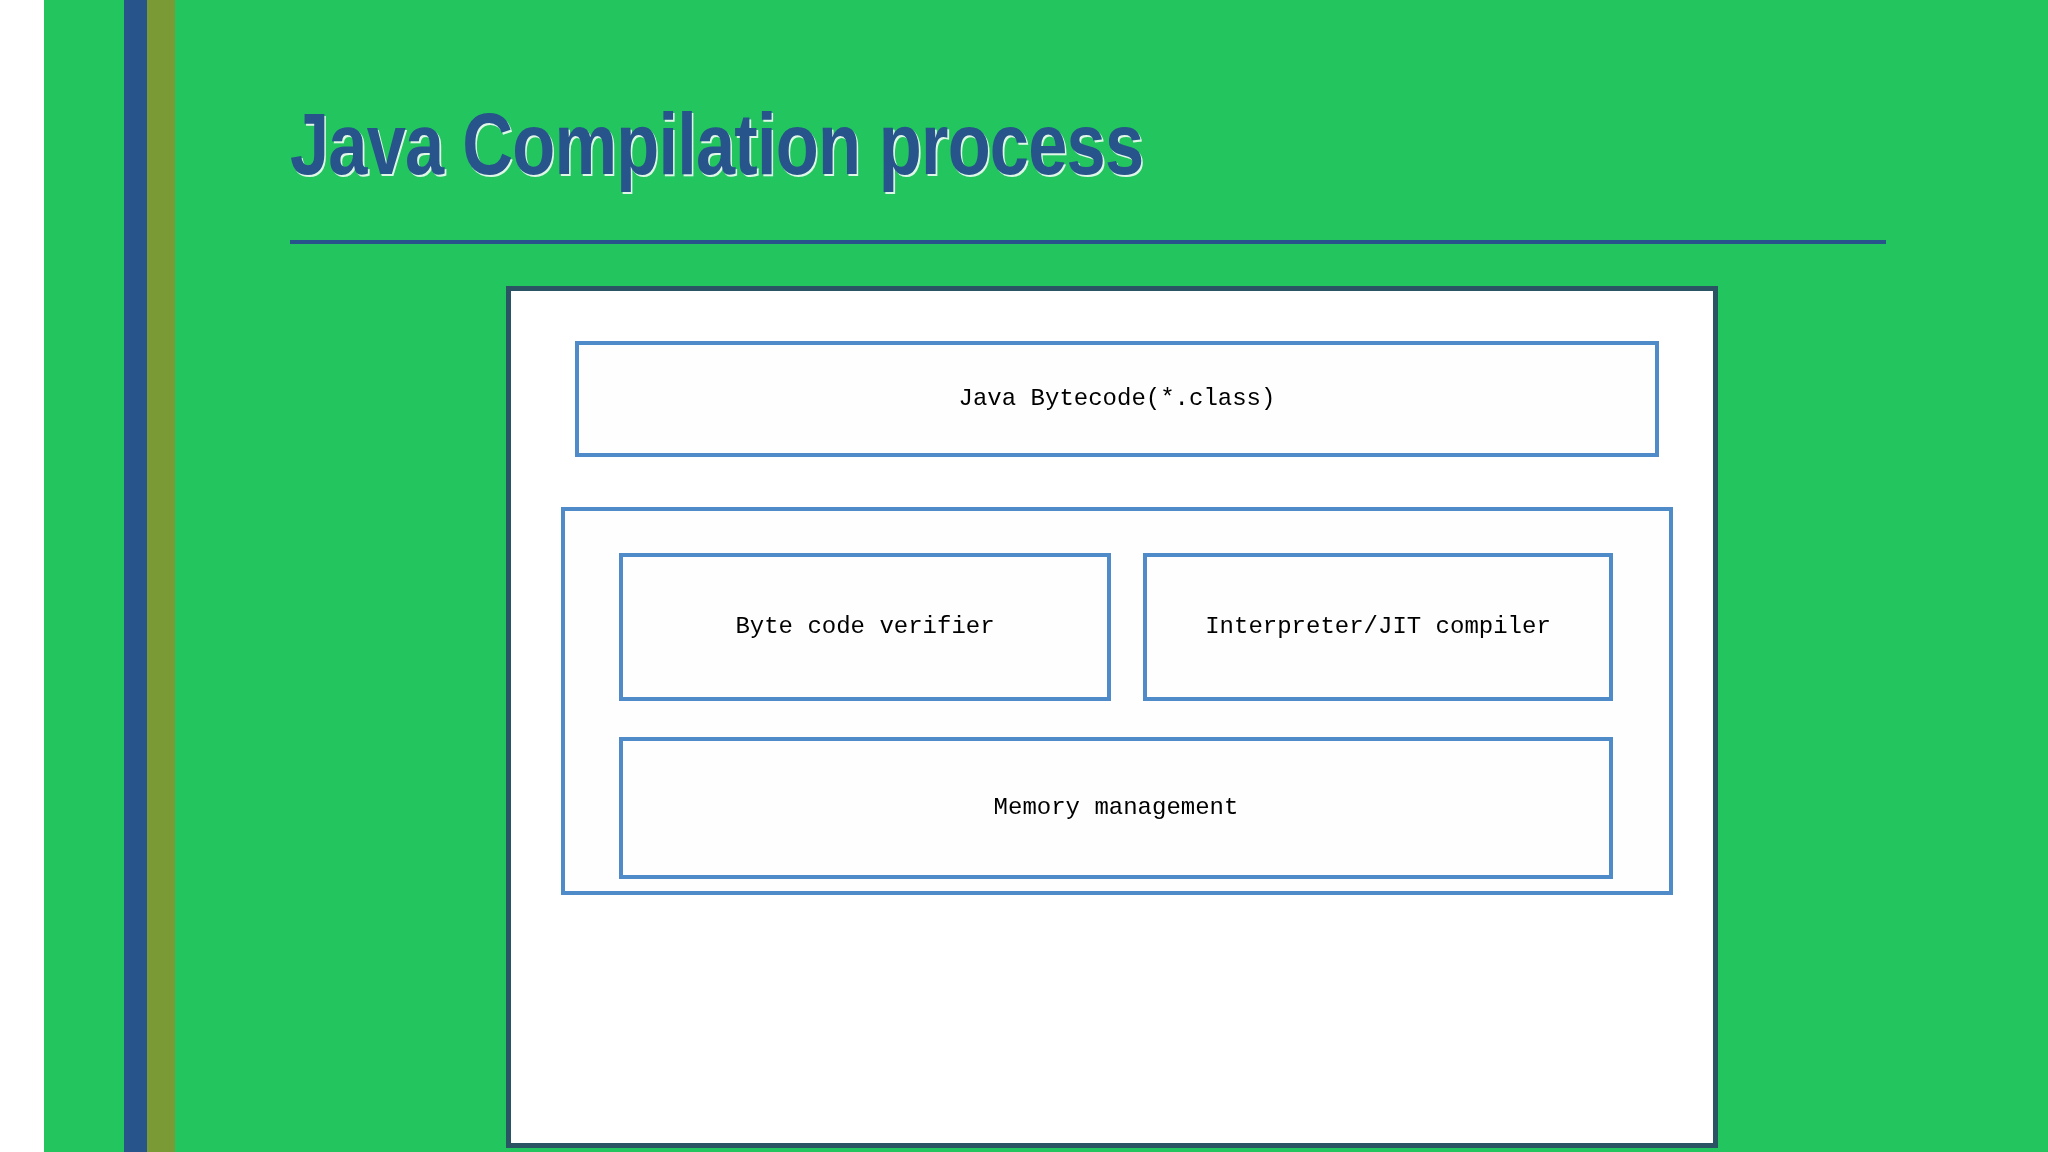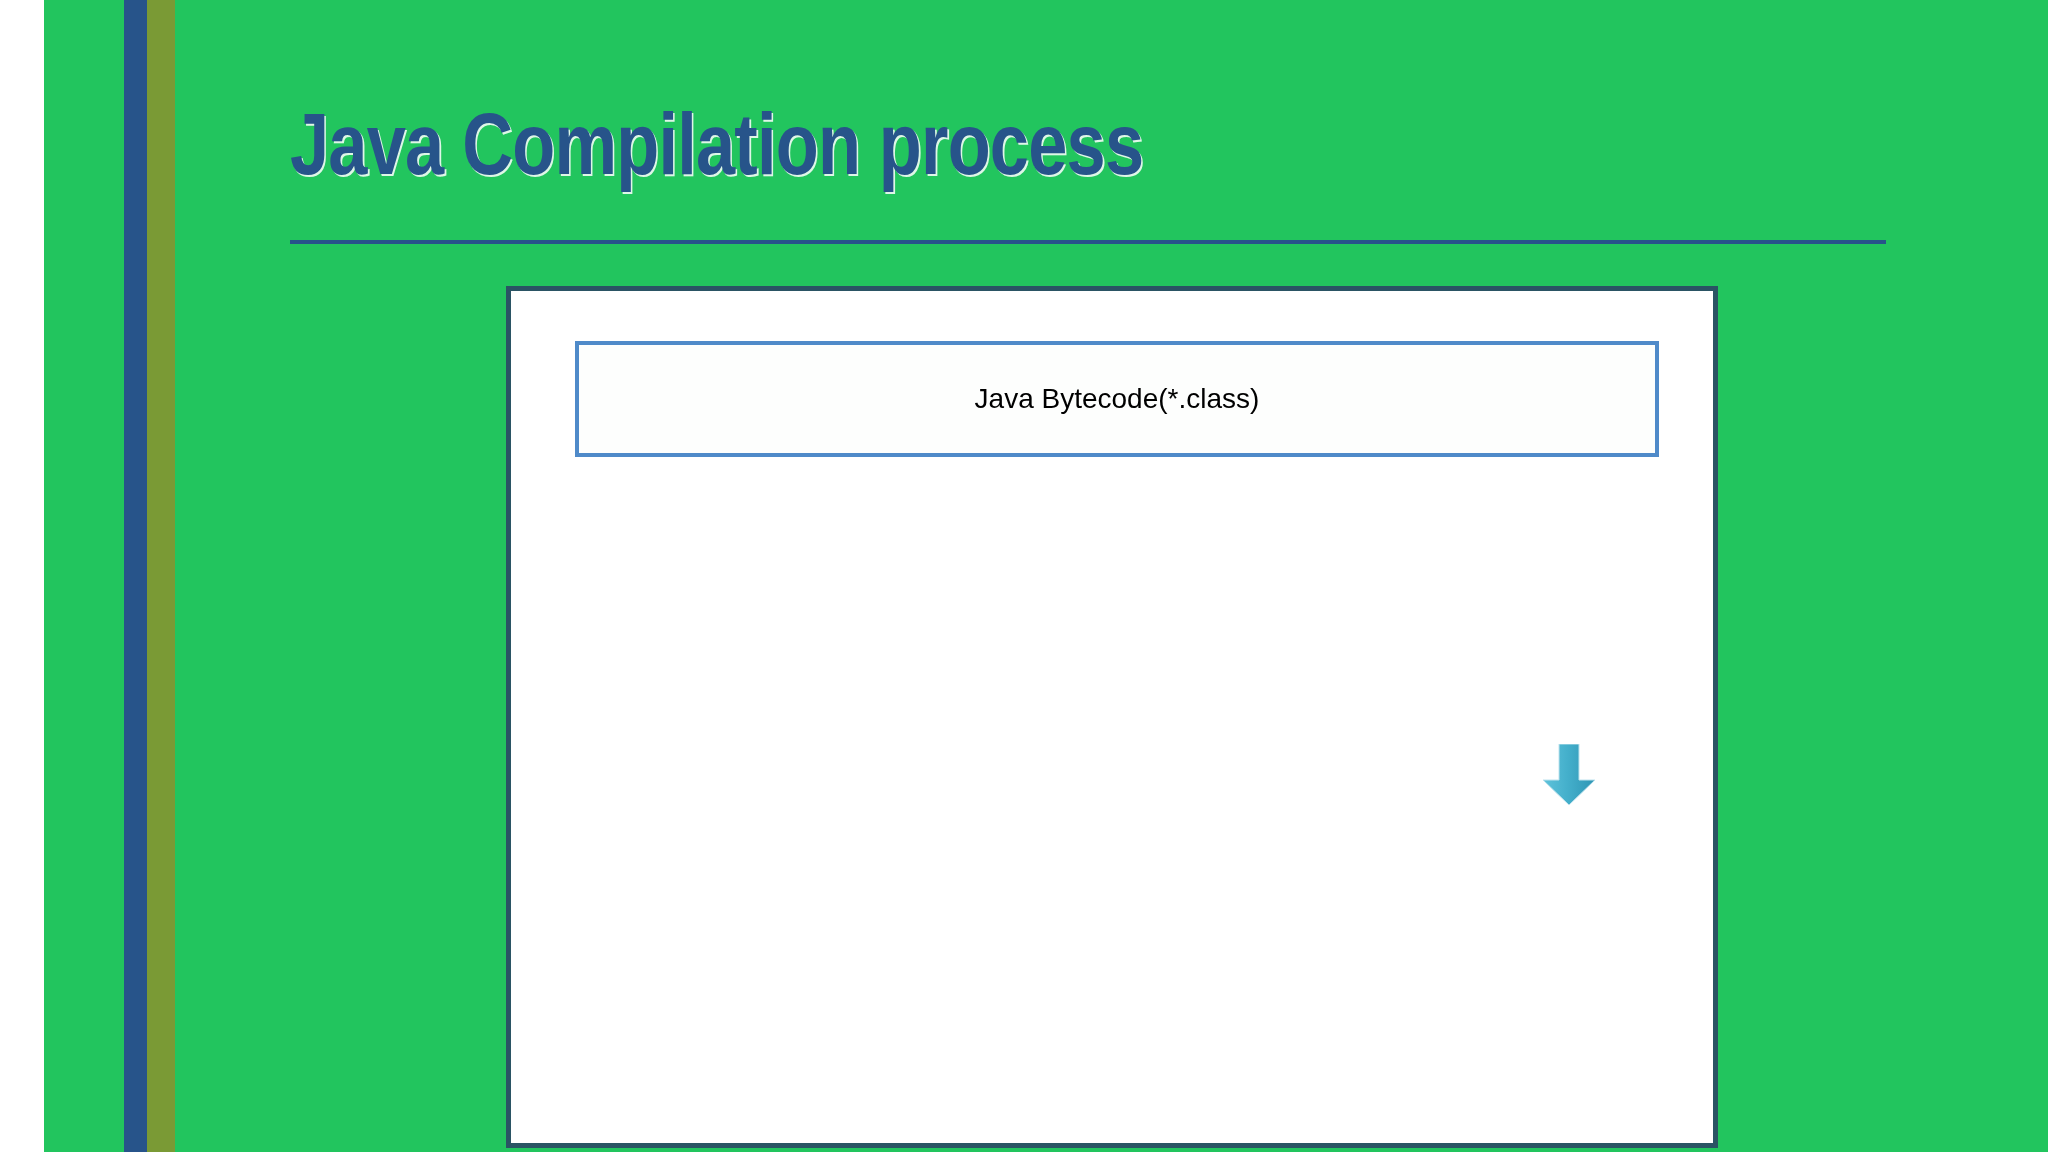--- a/index.html
+++ b/index.html
@@ -76,22 +76,22 @@
   .bbox {
     position: absolute;
     background: #FDFEFD;
     border: 4px solid #4F8AC9;
     box-sizing: border-box;
     display: flex;
     align-items: center;
     justify-content: center;
   }
   .bbox .lbl {
-    font-family: Liberation Sans, sans-serif;
-    font-size: 28px;
+    font-family: Liberation Mono, monospace;
+    font-size: 24px;
     color: #000000;
     line-height: 1;
     white-space: nowrap;
   }
 
   
   .box-bytecode {
     left: 64px;
     top: 50px;
     width: 1084px;
@@ -166,16 +166,27 @@
           <linearGradient id="ag1" x1="0" y1="0" x2="1" y2="0">
             <stop offset="0%" stop-color="#5FC3DB"></stop>
             <stop offset="45%" stop-color="#45B0CC"></stop>
             <stop offset="100%" stop-color="#2E95B4"></stop>
           </linearGradient>
         </defs>
         <polygon points="18,0 38,0 38,36 54,36 28,61 2,36 18,36" fill="url(#ag1)" stroke="#BFE3EE" stroke-width="1"></polygon>
       </svg>
     </div>
 
+    <div class="bbox box-jvm">
+      <div class="bbox box-verifier">
+        <span class="lbl">Byte code verifier</span>
+      </div>
+      <div class="bbox box-jit">
+        <span class="lbl">Interpreter/JIT compiler</span>
+      </div>
+      <div class="bbox box-memory">
+        <span class="lbl">Memory management</span>
+      </div>
+    </div>
 
 
   </div>
 </div>
 
 </body></html>

